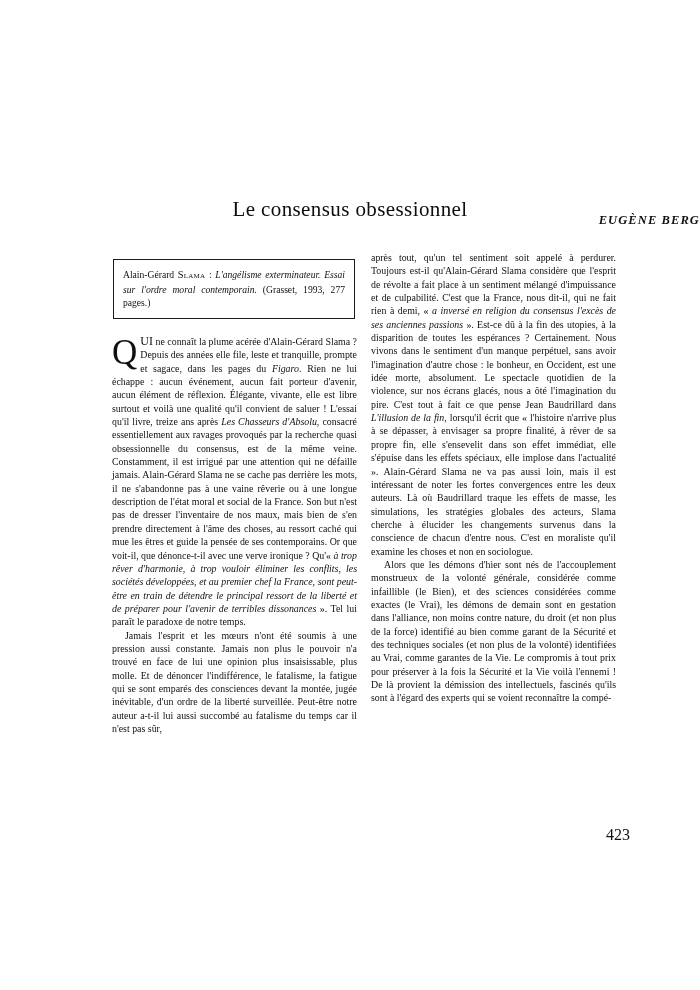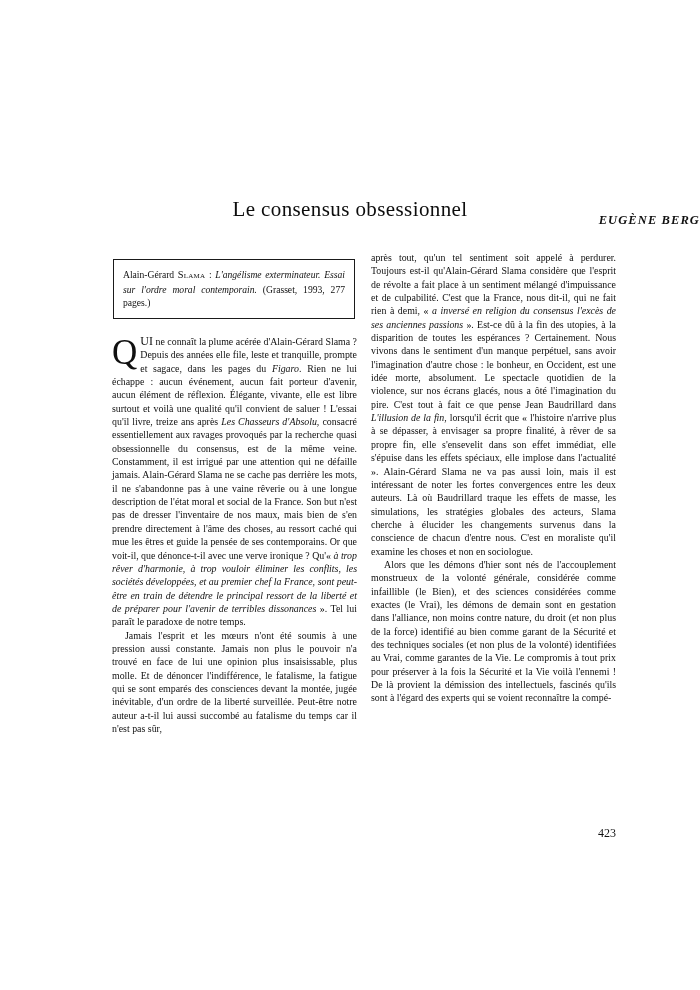--- a/index.html
+++ b/index.html
@@ -97,25 +97,25 @@
     margin-top: 1px;
     font-family: "Liberation Serif", "DejaVu Serif", serif;
   }
   .lead-caps {
     font-variant: small-caps;
     font-size: 12px;
   }
 
   .folio {
     position: absolute;
-    left: 0;
+    left: 14px;
     top: 826px;
     width: 616px;
     text-align: right;
-    font-size: 12px;
+    font-size: 16px;
     color: #111111;
   }
 </style>
 </head>
 <body>
 
 <div class="page">
 
   <h1 class="article-title">Le consensus obsessionnel</h1>
 

